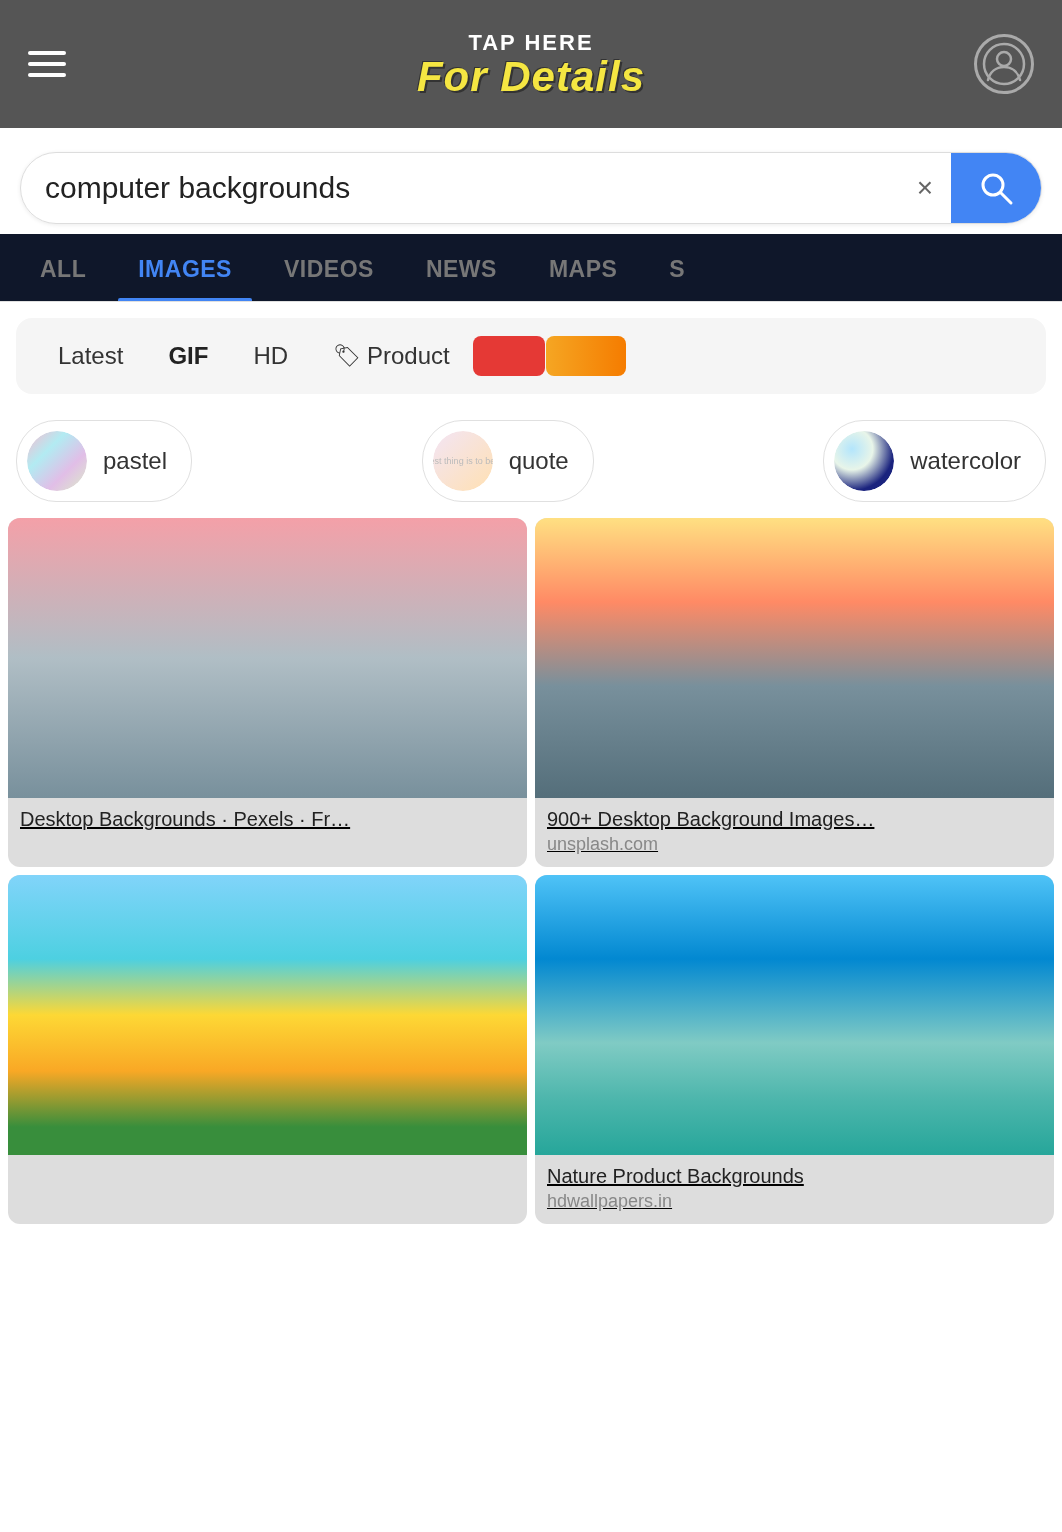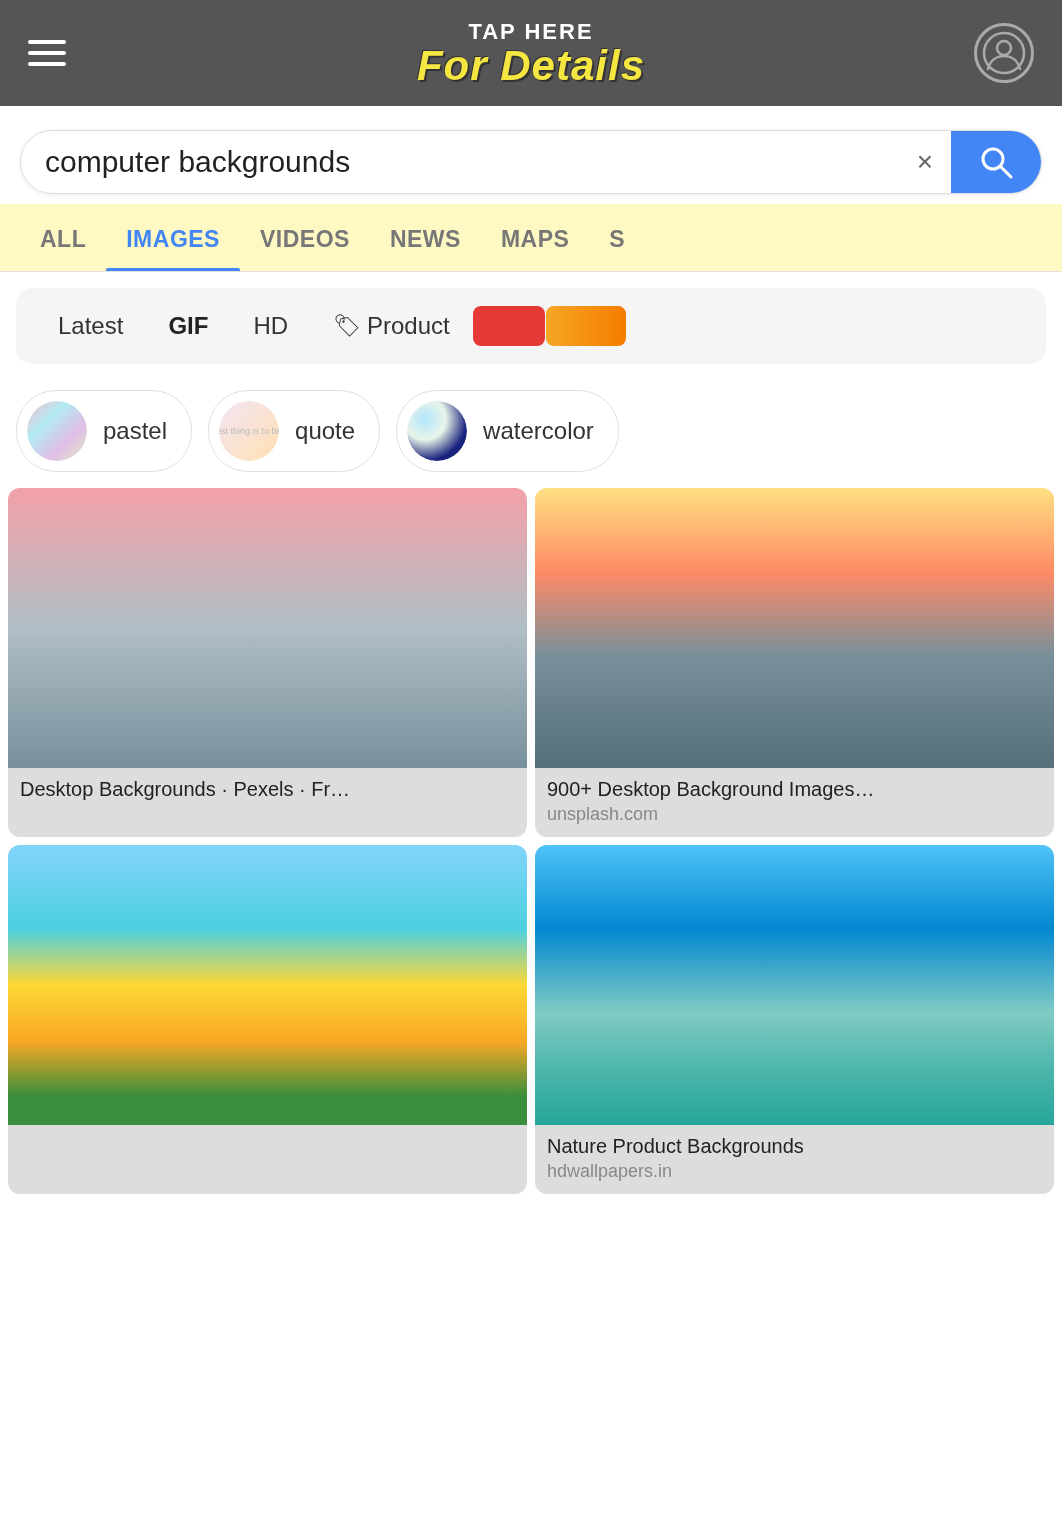--- a/index.html
+++ b/index.html
@@ -8,21 +8,21 @@
       font-family: Arial, sans-serif;
       background: #fff;
       width: 1062px;
       min-height: 1532px;
       overflow-x: hidden;
     }
 
     
     .header {
       background: #555;
-      height: 106px;
+      height: 128px;
       display: flex;
       align-items: center;
       justify-content: space-between;
       padding: 0 28px;
       position: relative;
     }
     .hamburger-icon {
       display: flex;
       flex-direction: column;
       gap: 7px;
@@ -76,21 +76,21 @@
     .search-section {
       padding: 24px 20px 10px 20px;
       background: #fff;
     }
     .search-bar {
       display: flex;
       align-items: center;
       border: 1.5px solid #ddd;
       border-radius: 40px;
       overflow: hidden;
-      height: 64px;
+      height: 72px;
       box-shadow: 0 1px 4px rgba(0,0,0,0.08);
     }
     .search-input {
       flex: 1;
       border: none;
       outline: none;
       font-size: 30px;
       color: #222;
       padding: 0 24px;
       background: transparent;
@@ -120,22 +120,22 @@
       width: 36px;
       height: 36px;
     }
 
     
     .tabs {
       display: flex;
       align-items: flex-start;
       padding: 0 20px;
       border-bottom: 1.5px solid #e0e0e0;
-      background: #fef9c3;
-      gap: 0;
+      background: #0f172a;
+      gap: 12px;
     }
     .tab-item {
       padding: 22px 20px 18px 20px;
       font-size: 23px;
       font-weight: 600;
       color: #777;
       cursor: pointer;
       position: relative;
       letter-spacing: 0.5px;
       white-space: nowrap;
@@ -218,20 +218,21 @@
       flex-shrink: 0;
     }
 
     
     .category-section {
       padding: 10px 16px 16px 16px;
       background: #fff;
       display: flex;
       gap: 16px;
       overflow-x: auto;
+      justify-content: space-between;
     }
     .category-pill {
       display: flex;
       align-items: center;
       gap: 16px;
       border: 1.5px solid #e0e0e0;
       border-radius: 40px;
       padding: 10px 24px 10px 10px;
       background: #fff;
       cursor: pointer;
@@ -280,20 +281,21 @@
       height: 280px;
       background: linear-gradient(180deg, #81d4fa 0%, #4dd0e1 30%, #fdd835 50%, #f9a825 70%, #388e3c 90%);
     }
     .img-placeholder-4 {
       width: 100%;
       height: 280px;
       background: linear-gradient(180deg, #4fc3f7 0%, #0288d1 30%, #80cbc4 60%, #4db6ac 80%, #26a69a 100%);
     }
     .image-info {
       padding: 10px 27px 12px 12px;
+      text-decoration: underline;
     }
     .image-title {
       font-size: 20px;
       color: #222;
       font-weight: 500;
       white-space: nowrap;
       overflow: hidden;
       text-overflow: ellipsis;
     }
     .image-source {

